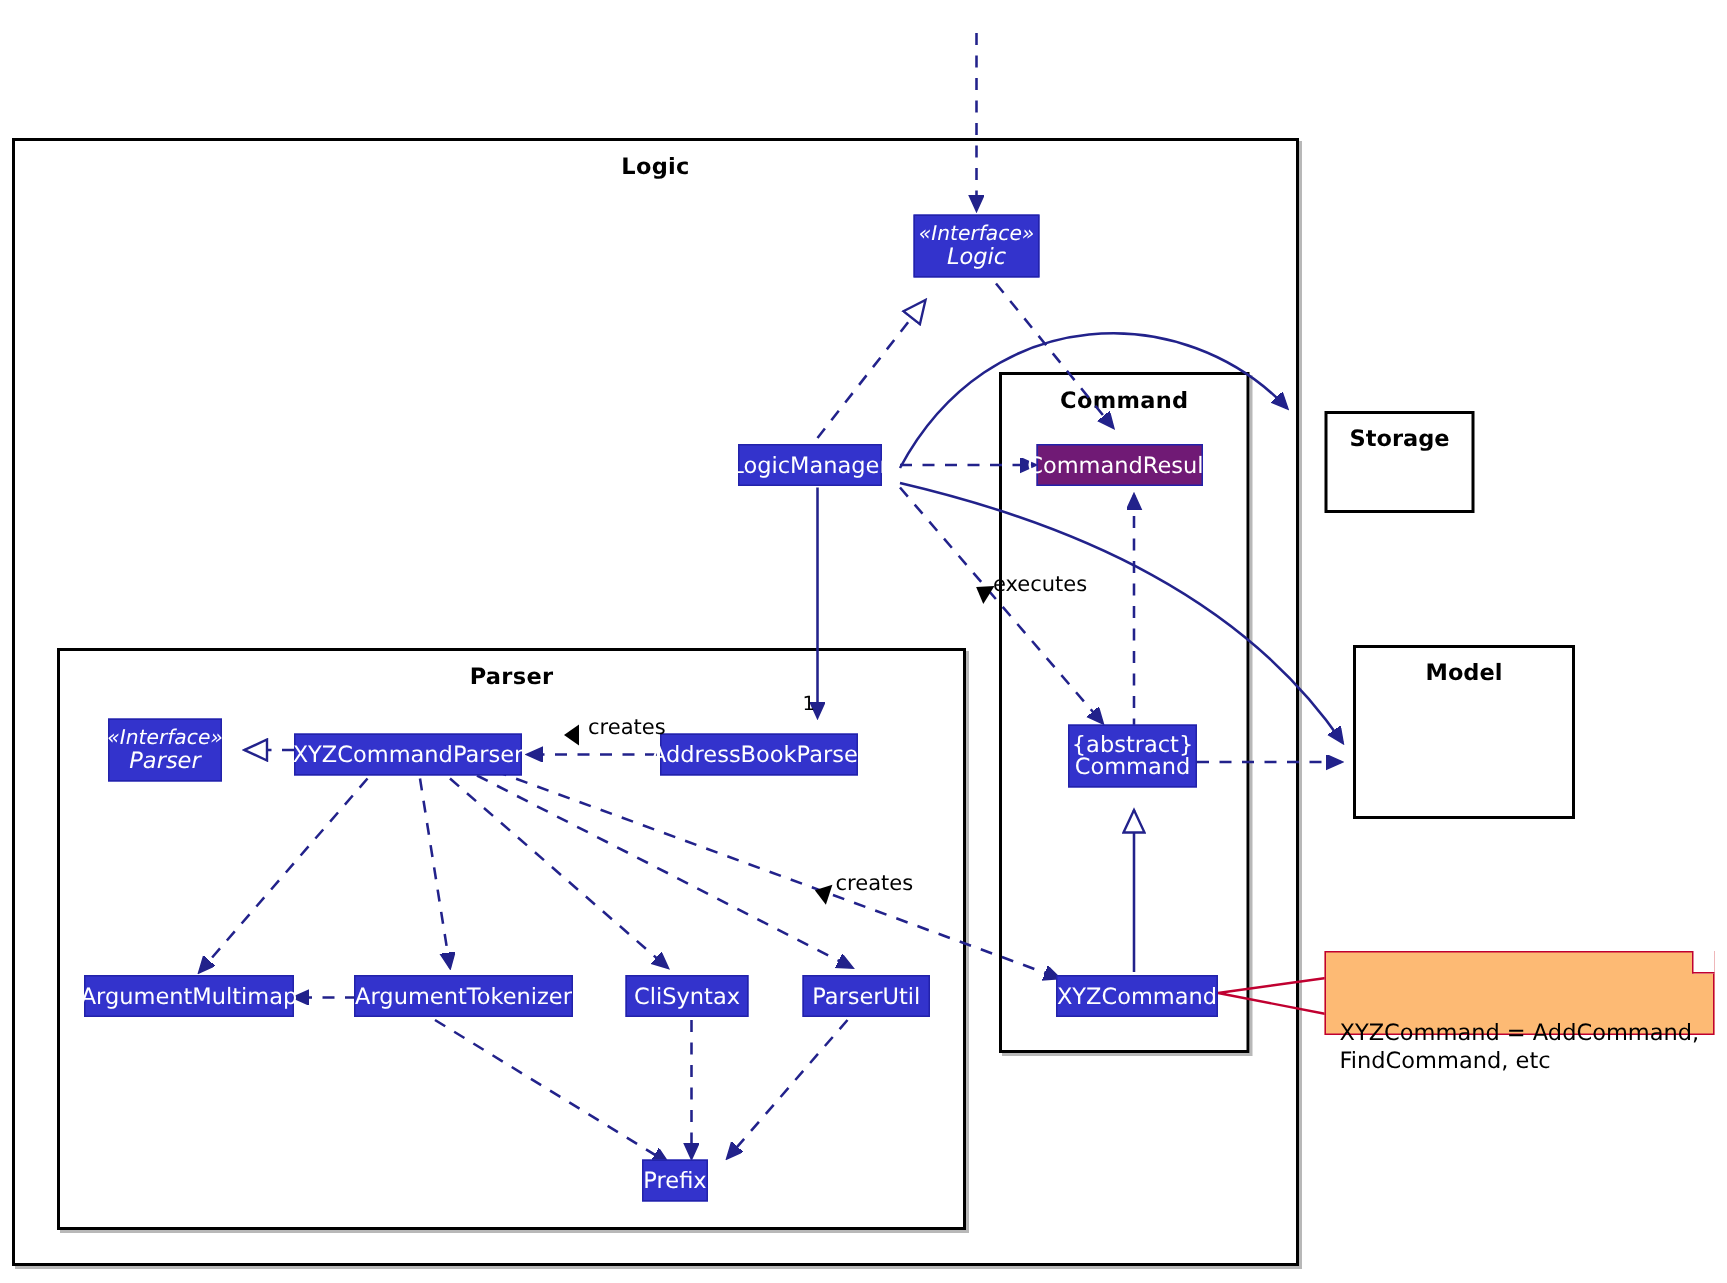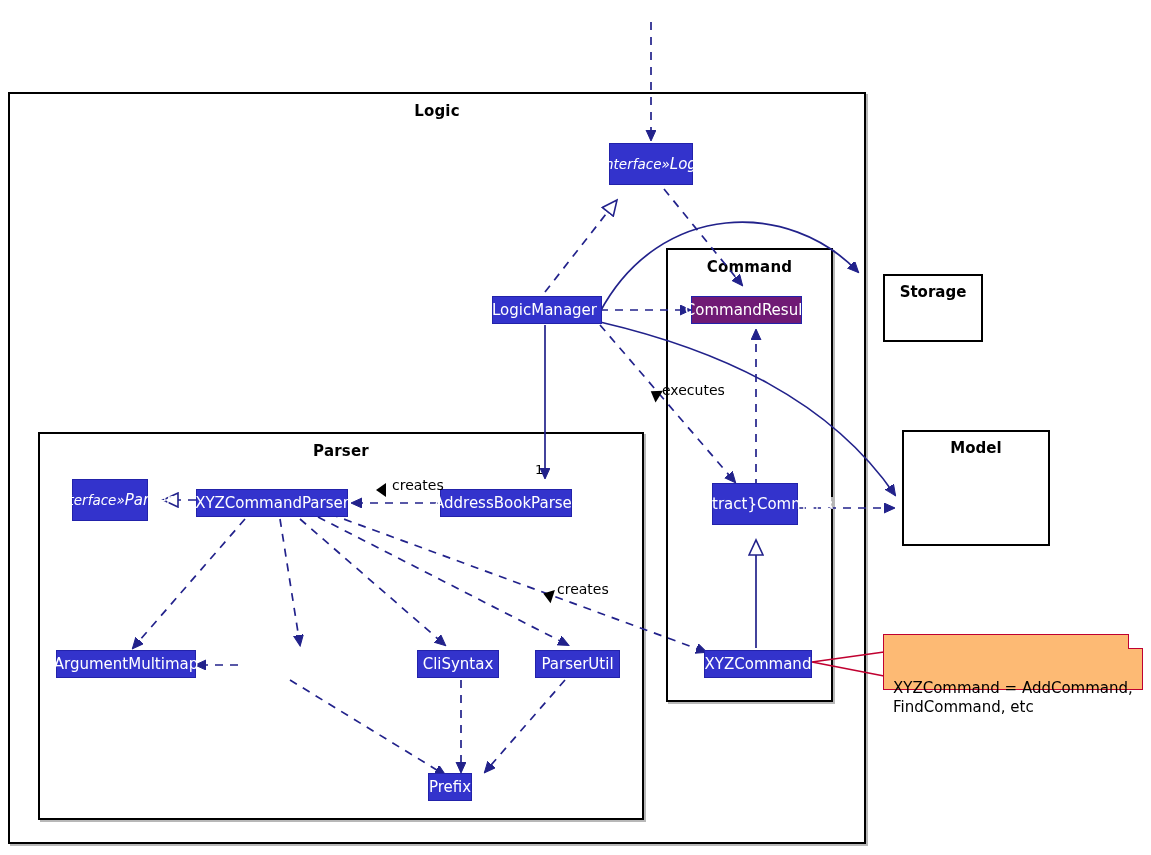--- a/index.html
+++ b/index.html
@@ -51,21 +51,21 @@
     font-size: 15px;
     color: #000000;
   }
   
   .cls {
     position: absolute;
     background: #3333CC;
     color: #ffffff;
     box-sizing: border-box;
     display: flex;
-    flex-direction: row;
+    flex-direction: column;
     align-items: center;
     justify-content: center;
     font-size: 15px;
     line-height: 15px;
     white-space: nowrap;
     padding: 0 4px;
     border: 1px solid #2222aa;
   }
   .cls .guil { font-style: italic; font-size: 13.5px; }
   .cls .nm { font-style: italic; font-size: 15px; }
@@ -220,21 +220,21 @@
       <polygon points="386,483 376,490 386,497" transform="rotate(0 381 490)"></polygon>
       <polygon points="553,588 543,595 553,602" transform="rotate(18 548 595)"></polygon>
     </g>
   </svg>
 
   <div class="cls" style="left: 609px; top: 143px; width: 84px; height: 42px; background: rgb(51, 51, 204); color: rgb(255, 255, 255);">
     <span class="guil">«Interface»</span>
     <span class="nm">Logic</span>
   </div>
 
-  <div class="cls" style="left: 492px; top: 296px; width: 110px; height: 28px; background: rgb(51, 51, 204); color: rgb(255, 255, 255); justify-content: flex-end;">
+  <div class="cls" style="left: 492px; top: 296px; width: 96px; height: 28px; background: rgb(51, 51, 204); color: rgb(255, 255, 255);">
     <span>LogicManager</span>
   </div>
 
   <div class="cls" style="left: 691px; top: 296px; width: 111px; height: 28px; background: #701a75; color: rgb(255, 255, 255);">
     <span>CommandResult</span>
   </div>
 
   <div class="cls" style="left: 712px; top: 483px; width: 86px; height: 42px; background: rgb(51, 51, 204); color: rgb(255, 255, 255);">
     <span>{abstract}</span>
     <span>Command</span>
@@ -254,20 +254,23 @@
   </div>
 
   <div class="cls" style="left: 440px; top: 489px; width: 132px; height: 28px; background: rgb(51, 51, 204); color: rgb(255, 255, 255);">
     <span>AddressBookParser</span>
   </div>
 
   <div class="cls" style="left: 56px; top: 650px; width: 140px; height: 28px; background: rgb(51, 51, 204); color: rgb(255, 255, 255);">
     <span>ArgumentMultimap</span>
   </div>
 
+  <div class="cls" style="left: 236px; top: 650px; width: 146px; height: 28px; background: rgb(51, 51, 204); color: rgb(255, 255, 255);">
+    <span>ArgumentTokenizer</span>
+  </div>
 
   <div class="cls" style="left: 417px; top: 650px; width: 82px; height: 28px; background: rgb(51, 51, 204); color: rgb(255, 255, 255);">
     <span>CliSyntax</span>
   </div>
 
   <div class="cls" style="left: 535px; top: 650px; width: 85px; height: 28px; background: rgb(51, 51, 204); color: rgb(255, 255, 255);">
     <span>ParserUtil</span>
   </div>
 
   <div class="cls" style="left: 428px; top: 773px; width: 44px; height: 28px; background: rgb(51, 51, 204); color: rgb(255, 255, 255);">

